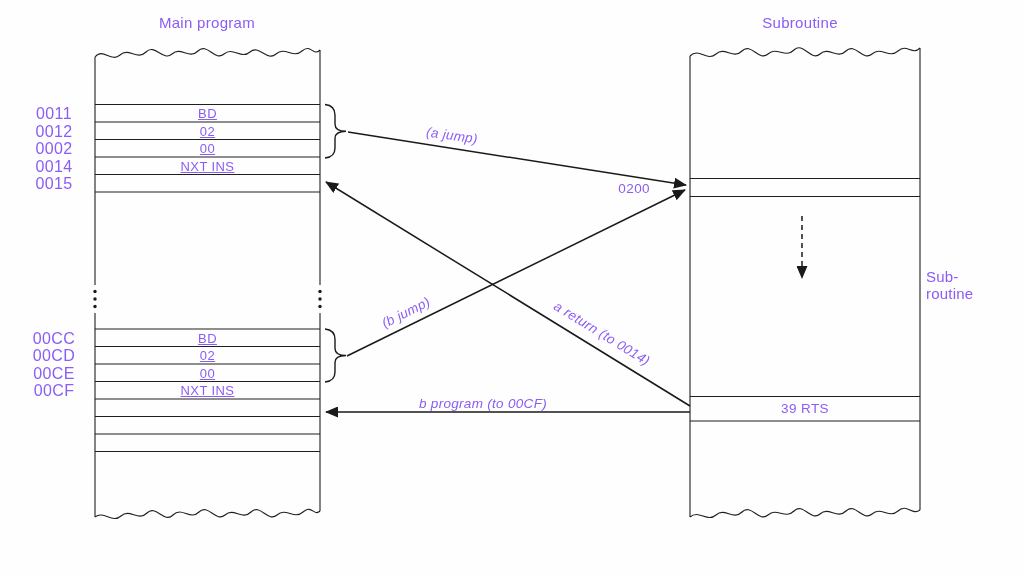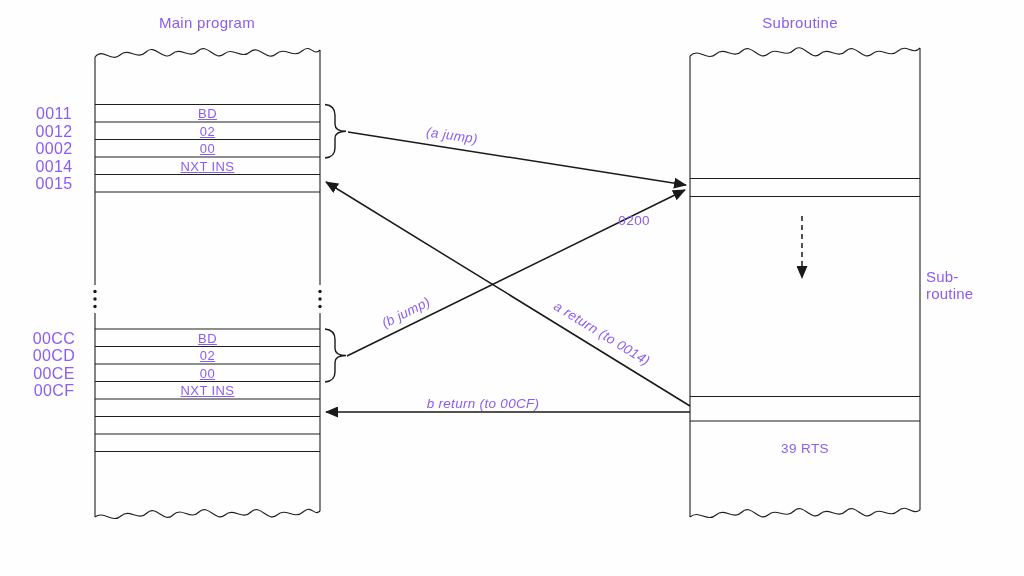--- a/index.html
+++ b/index.html
@@ -101,21 +101,21 @@
 
   <div class="val" style="top:106px">BD</div>
   <div class="val" style="top:123.5px">02</div>
   <div class="val" style="top:141px">00</div>
   <div class="val" style="top:158.5px">NXT INS</div>
   <div class="val" style="top:330.5px">BD</div>
   <div class="val" style="top:348px">02</div>
   <div class="val" style="top:365.5px">00</div>
   <div class="val" style="top:383px">NXT INS</div>
 
-  <div class="subtxt" style="left:570px;top:181px;width:80px;text-align:right;margin-top:32px;">0200</div>
-  <div class="subtxt" style="left:690px;top:401px;width:230px;text-align:center;margin-top:40px;">39 RTS</div>
+  <div class="subtxt" style="left:570px;top:181px;width:80px;text-align:right;">0200</div>
+  <div class="subtxt" style="left:690px;top:401px;width:230px;text-align:center;">39 RTS</div>
   <div class="side">Sub-routine</div>
 
   <div class="lbl" style="left:392px;top:128px;width:120px;transform:rotate(8deg);">(a jump)</div>
   <div class="lbl" style="left:348px;top:305px;width:116px;transform:rotate(-26.5deg);">(b jump)</div>
   <div class="lbl" style="left:518px;top:326px;width:168px;transform:rotate(31.5deg);">a return (to 0014)</div>
-  <div class="lbl" style="left:401px;top:396px;width:164px;">b return (to 00CF)</div>
+  <div class="lbl" style="left:401px;top:396px;width:164px;">b program (to 00CF)</div>
 </div>
 
 </body></html>

